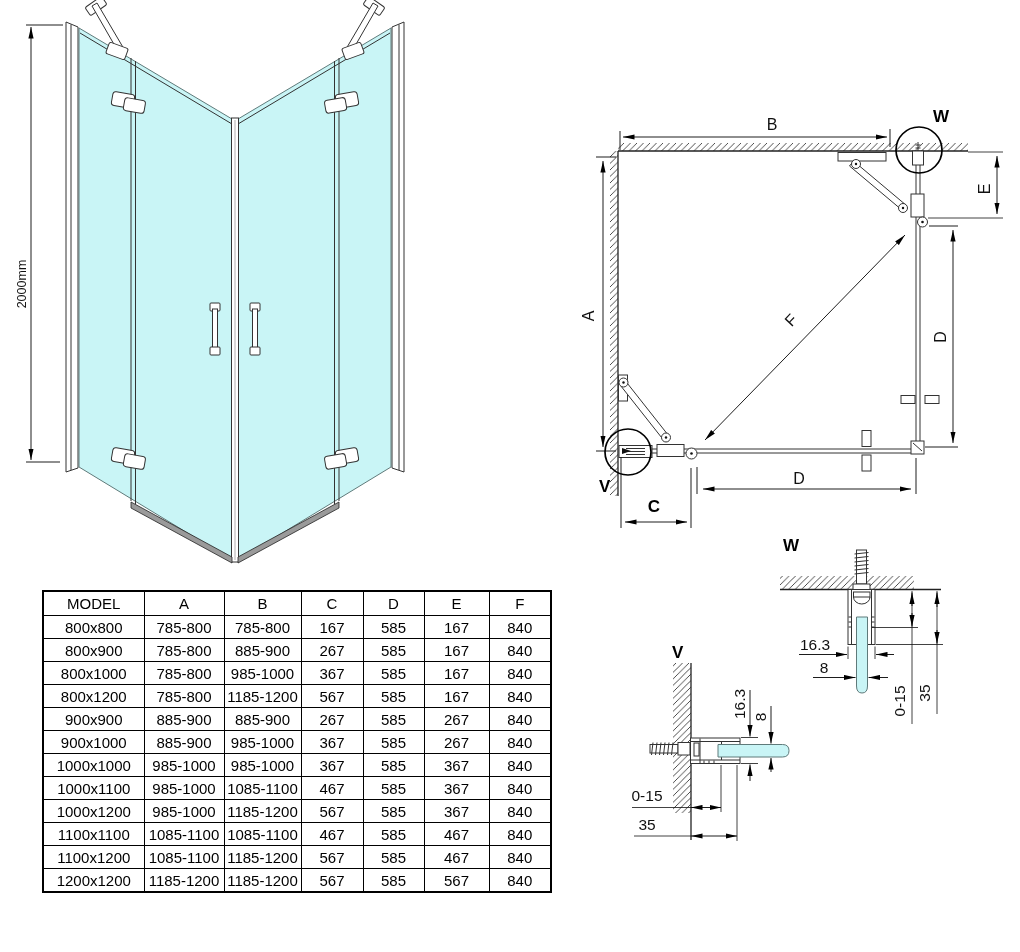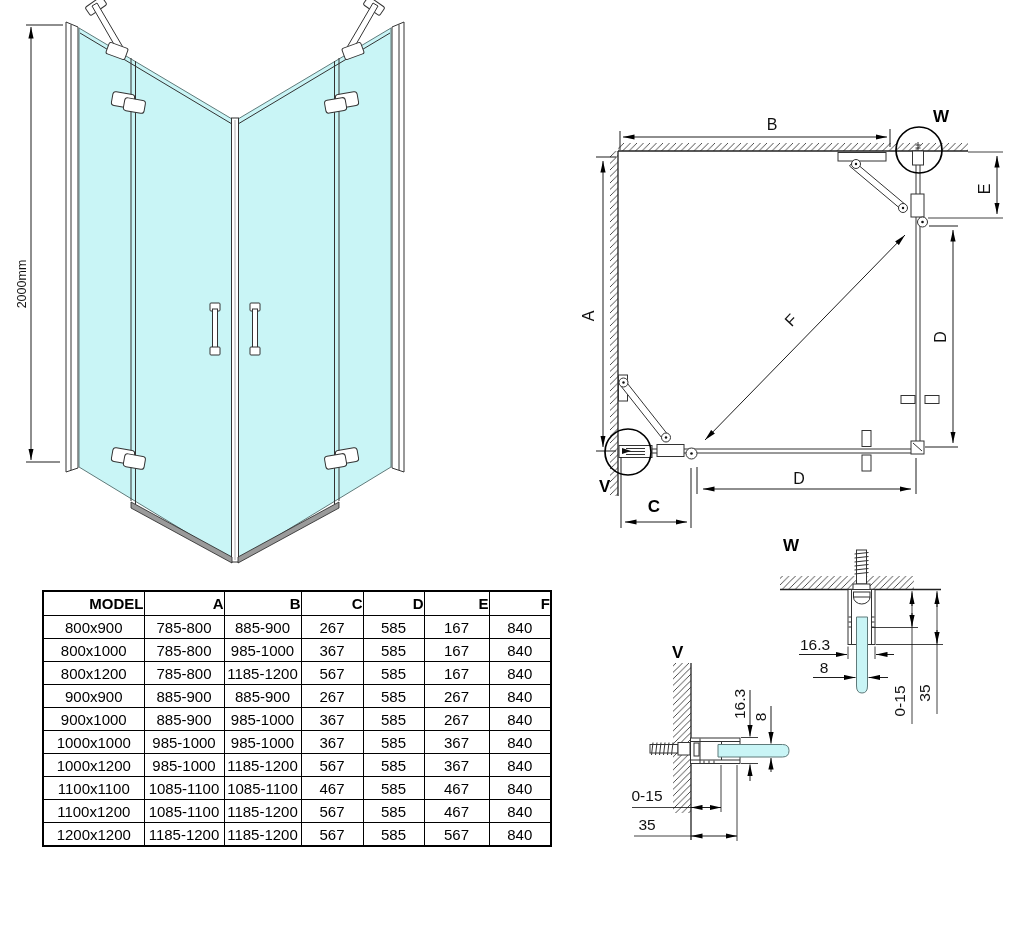--- a/index.html
+++ b/index.html
@@ -18,21 +18,21 @@
   .thin{stroke:#111;fill:none;stroke-width:0.8;}
   .dt{font-size:15.5px;fill:#111;}
   .dtm{font-size:16px;fill:#111;}
   .dtb{font-size:17px;font-weight:bold;fill:#000;}
   .dts{font-size:12.5px;fill:#111;}
   .mark{stroke:#000;fill:none;stroke-width:1.7;}
   table.dims{position:absolute;left:42px;top:590px;width:508px;border-collapse:collapse;
              table-layout:fixed;border:2px solid #000;}
   table.dims th,table.dims td{border:1.5px solid #000;text-align:center;vertical-align:middle;
              padding:0;font-size:15px;color:#000;height:22px;line-height:1;}
-  table.dims th{font-weight:bold;height:23px;text-align:right;}
+  table.dims th{font-weight:normal;height:23px;}
 </style>
 </head>
 <body>
 
 <div class="canvas">
 
   <svg id="iso" width="440" height="580" viewBox="0 0 440 580">
     <defs>
       <marker id="ar" viewBox="0 0 12 6" markerWidth="12" markerHeight="6" refX="11.5" refY="3" orient="auto-start-reverse" markerUnits="userSpaceOnUse">
         <path d="M0,0.4 L11.5,3 L0,5.6 Z" fill="#000"></path>
@@ -361,20 +361,29 @@
         <th>A</th>
         <th>B</th>
         <th>C</th>
         <th>D</th>
         <th>E</th>
         <th>F</th>
       </tr>
     </thead>
     <tbody>
       <tr>
+        <td>800x800</td>
+        <td>785-800</td>
+        <td>785-800</td>
+        <td>167</td>
+        <td>585</td>
+        <td>167</td>
+        <td>840</td>
+      </tr>
+      <tr>
         <td>800x900</td>
         <td>785-800</td>
         <td>885-900</td>
         <td>267</td>
         <td>585</td>
         <td>167</td>
         <td>840</td>
       </tr>
       <tr>
         <td>800x1000</td>
@@ -415,20 +424,29 @@
       <tr>
         <td>1000x1000</td>
         <td>985-1000</td>
         <td>985-1000</td>
         <td>367</td>
         <td>585</td>
         <td>367</td>
         <td>840</td>
       </tr>
       <tr>
+        <td>1000x1100</td>
+        <td>985-1000</td>
+        <td>1085-1100</td>
+        <td>467</td>
+        <td>585</td>
+        <td>367</td>
+        <td>840</td>
+      </tr>
+      <tr>
         <td>1000x1200</td>
         <td>985-1000</td>
         <td>1185-1200</td>
         <td>567</td>
         <td>585</td>
         <td>367</td>
         <td>840</td>
       </tr>
       <tr>
         <td>1100x1100</td>

